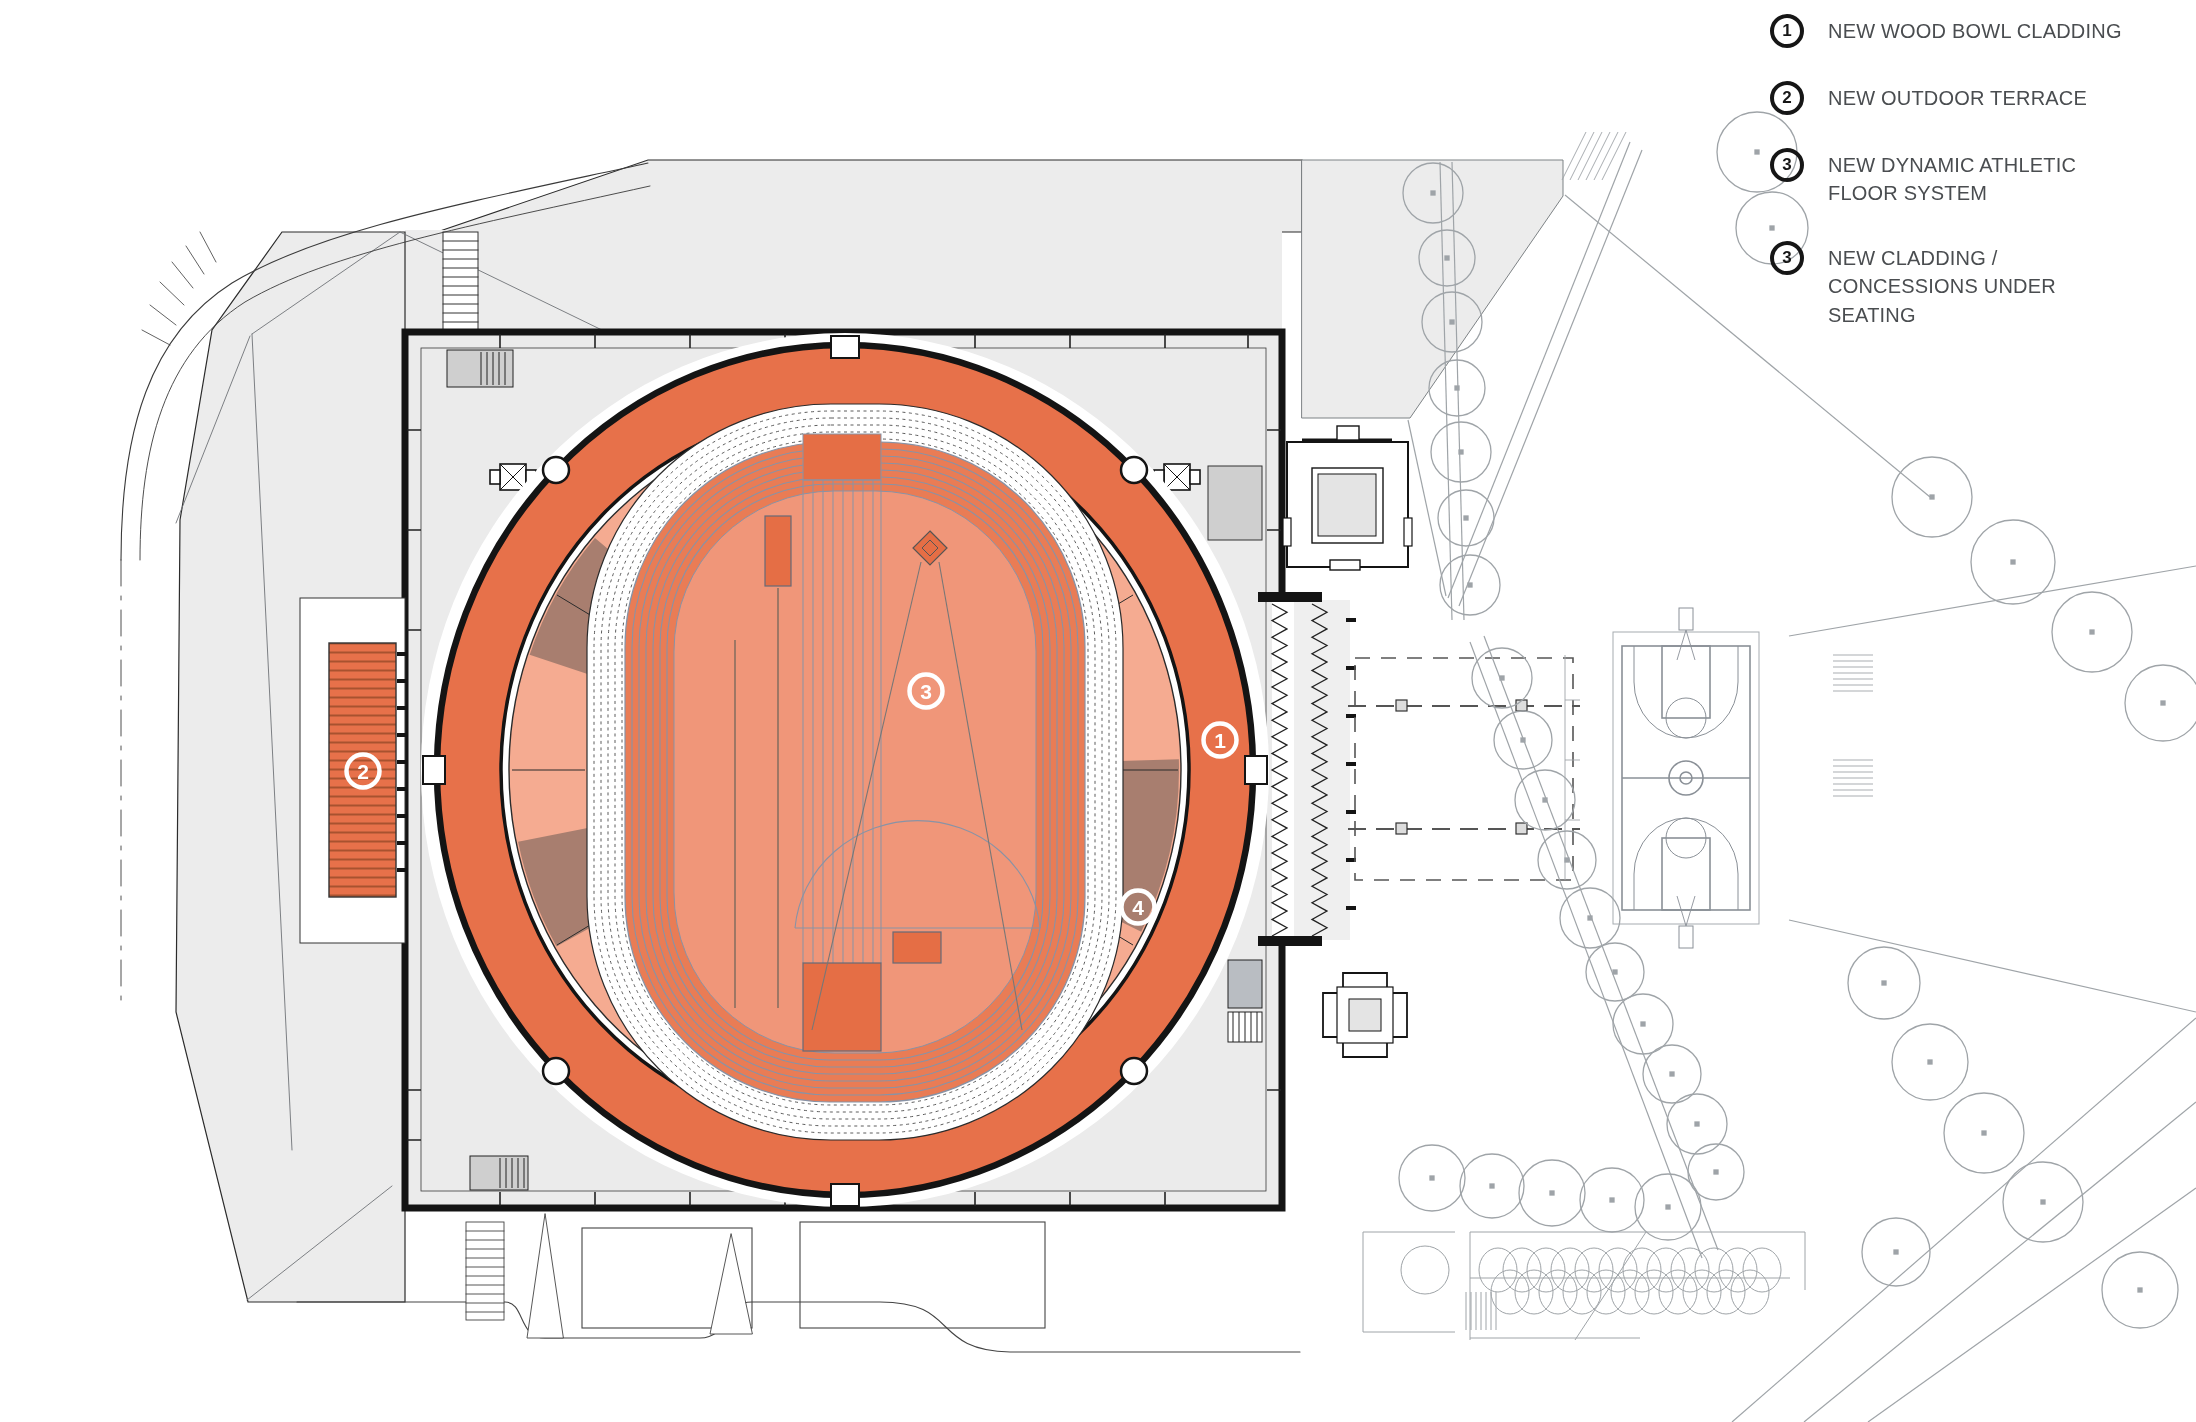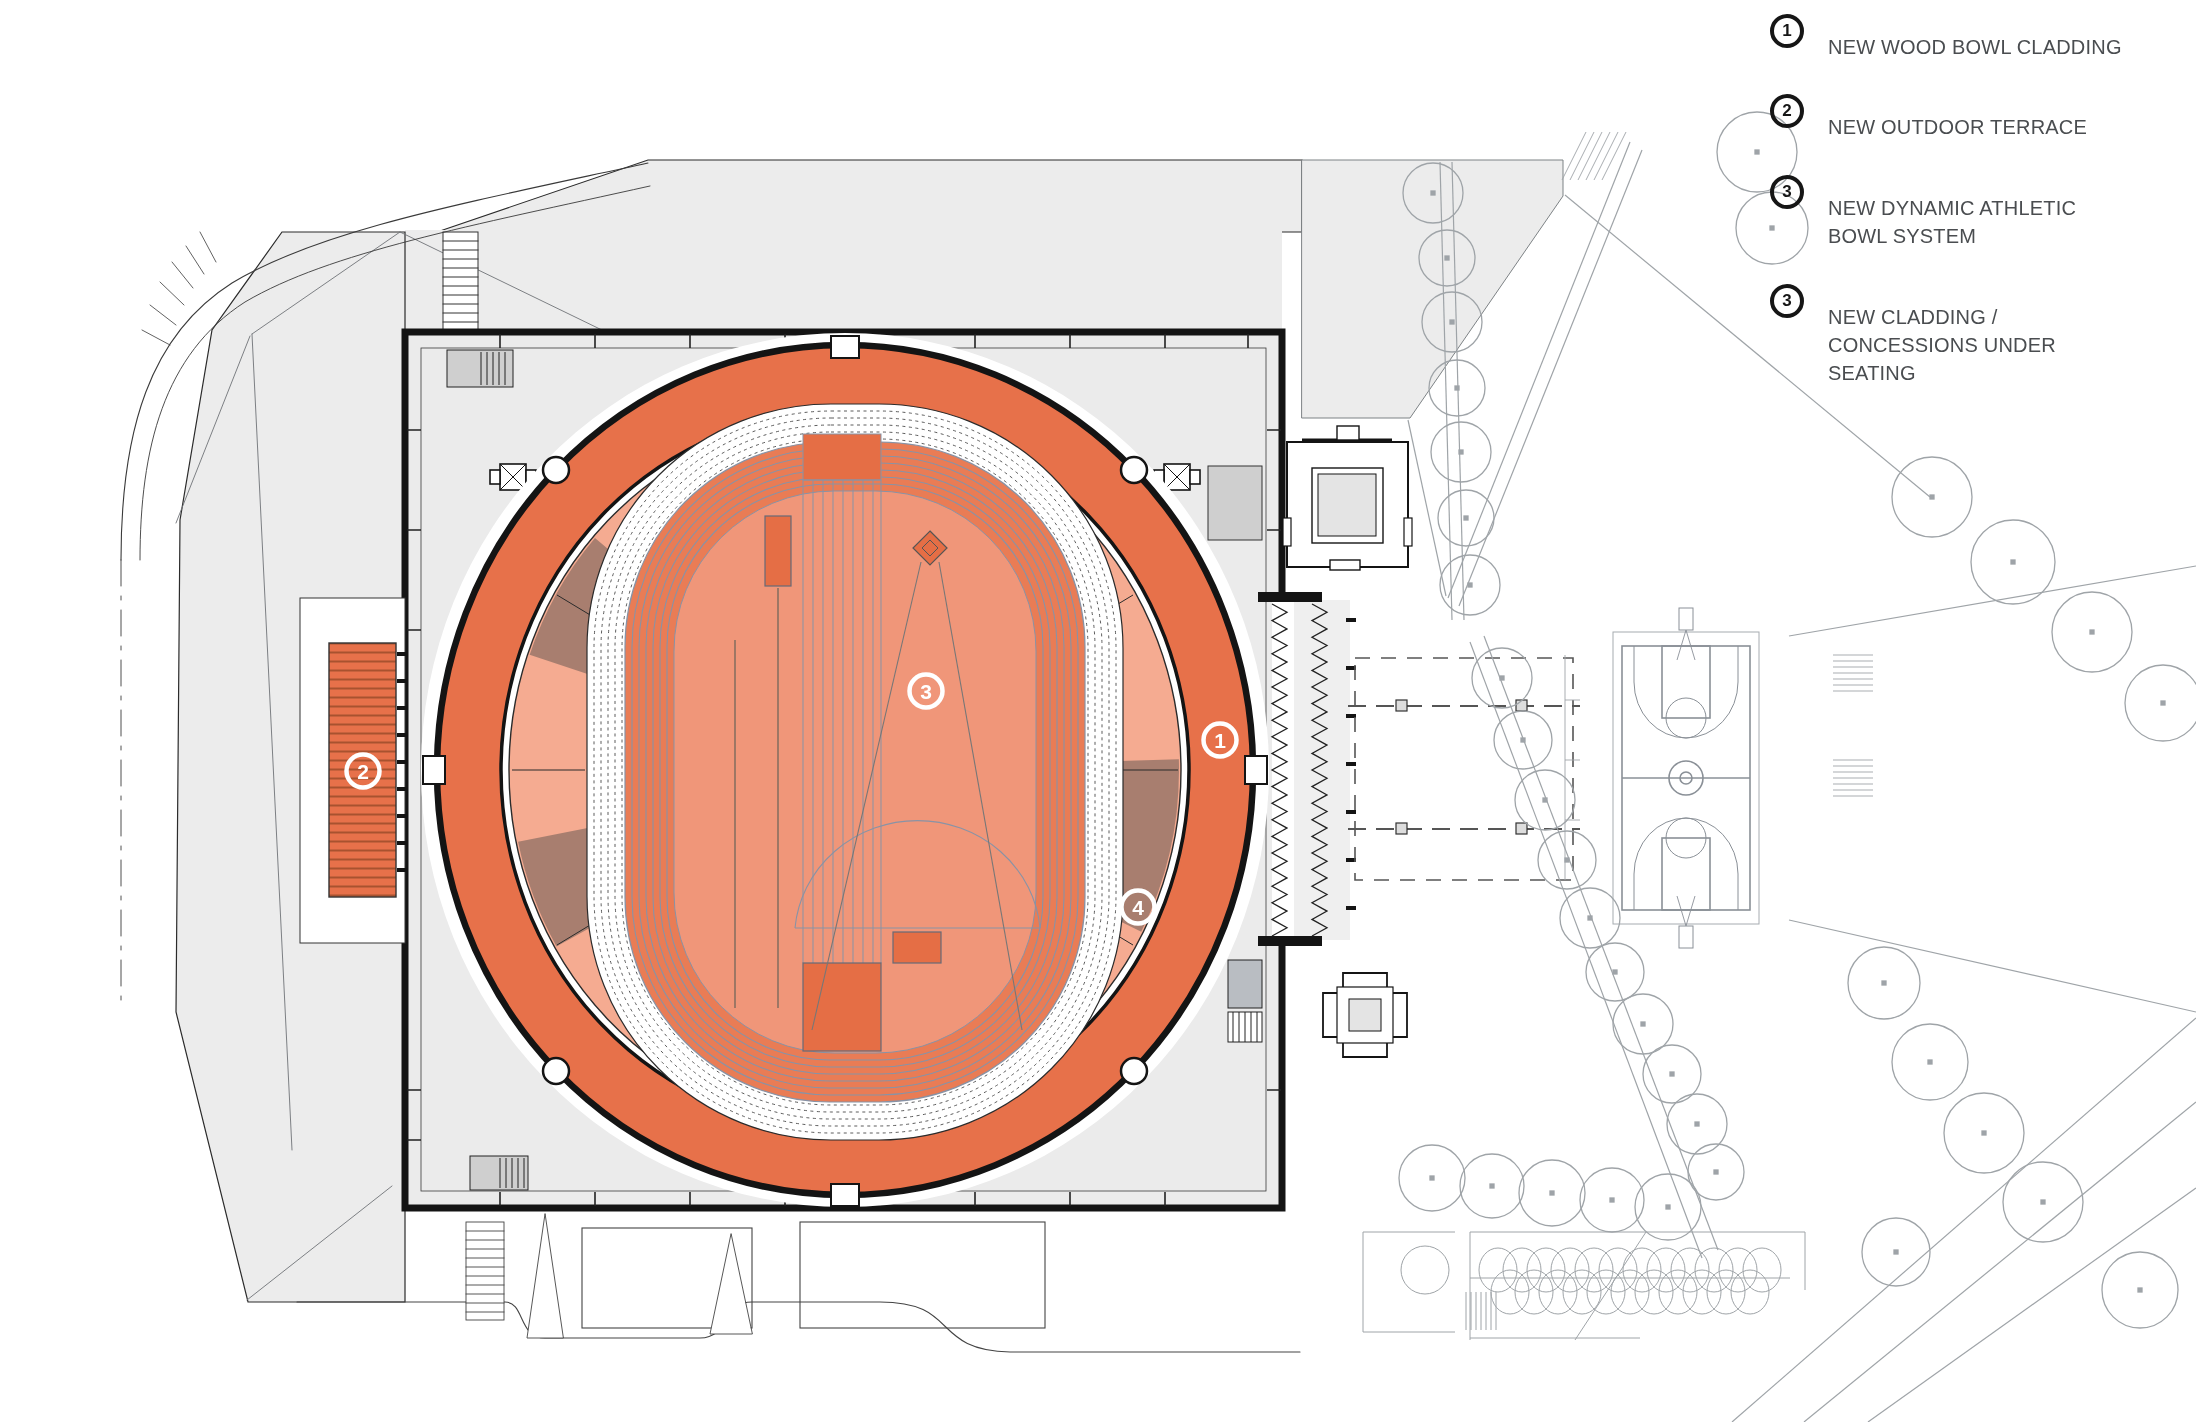--- a/index.html
+++ b/index.html
@@ -4,21 +4,21 @@
 <style>
   html,body{margin:0;padding:0;background:#fff;}
   .stage{position:relative;width:2196px;height:1422px;background:#ffffff;overflow:hidden;
          font-family:"Liberation Sans", sans-serif;}
   .plan-svg{position:absolute;left:0;top:0;}
   .legend{position:absolute;left:1770px;top:14px;width:360px;}
   .legend-item{display:flex;align-items:flex-start;margin-bottom:33px;}
   .legend-badge{flex:0 0 auto;width:26px;height:26px;border:4.5px solid #161616;border-radius:50%;
     display:flex;align-items:center;justify-content:center;font-weight:bold;font-size:17px;color:#161616;}
   .legend-label{margin-left:24px;max-width:300px;font-size:20px;line-height:1.42;color:#4A4D50;
-    letter-spacing:0.2px;padding-top:3px;margin-top:16px;}
+    letter-spacing:0.2px;padding-top:3px;}
 </style>
 </head>
 <body>
 
 <div class="stage">
 
 <svg class="plan-svg" width="2196" height="1422" viewBox="0 0 2196 1422">
   <defs>
     <pattern id="deck" width="8" height="9" patternUnits="userSpaceOnUse">
       <rect width="8" height="9" fill="#E7714A"></rect>
@@ -505,21 +505,21 @@
   <div class="legend-item">
     <span class="legend-badge">
           <span>2</span>
         </span>
     <span class="legend-label">NEW OUTDOOR TERRACE</span>
   </div>
   <div class="legend-item">
     <span class="legend-badge">
           <span>3</span>
         </span>
-    <span class="legend-label">NEW DYNAMIC ATHLETIC BOWL SYSTEM</span>
+    <span class="legend-label">NEW DYNAMIC ATHLETIC FLOOR SYSTEM</span>
   </div>
   <div class="legend-item">
     <span class="legend-badge">
           <span>3</span>
         </span>
     <span class="legend-label">NEW CLADDING / CONCESSIONS UNDER SEATING</span>
   </div>
 </div>
 
 </div>

